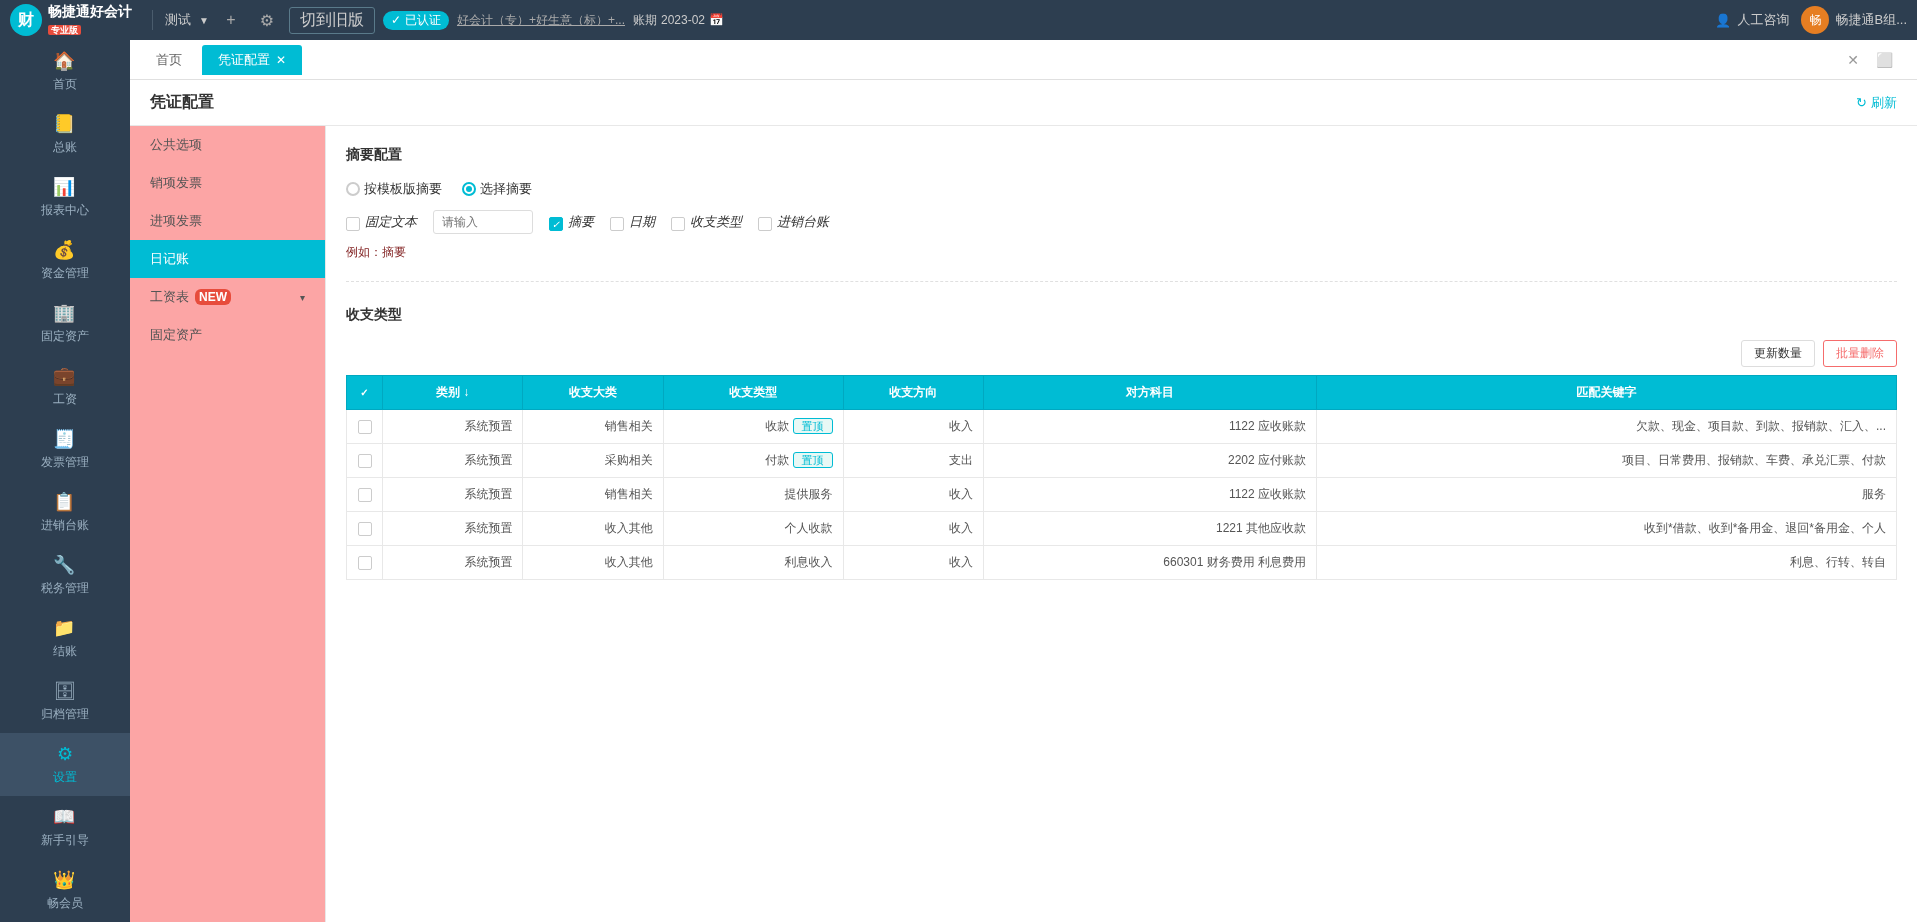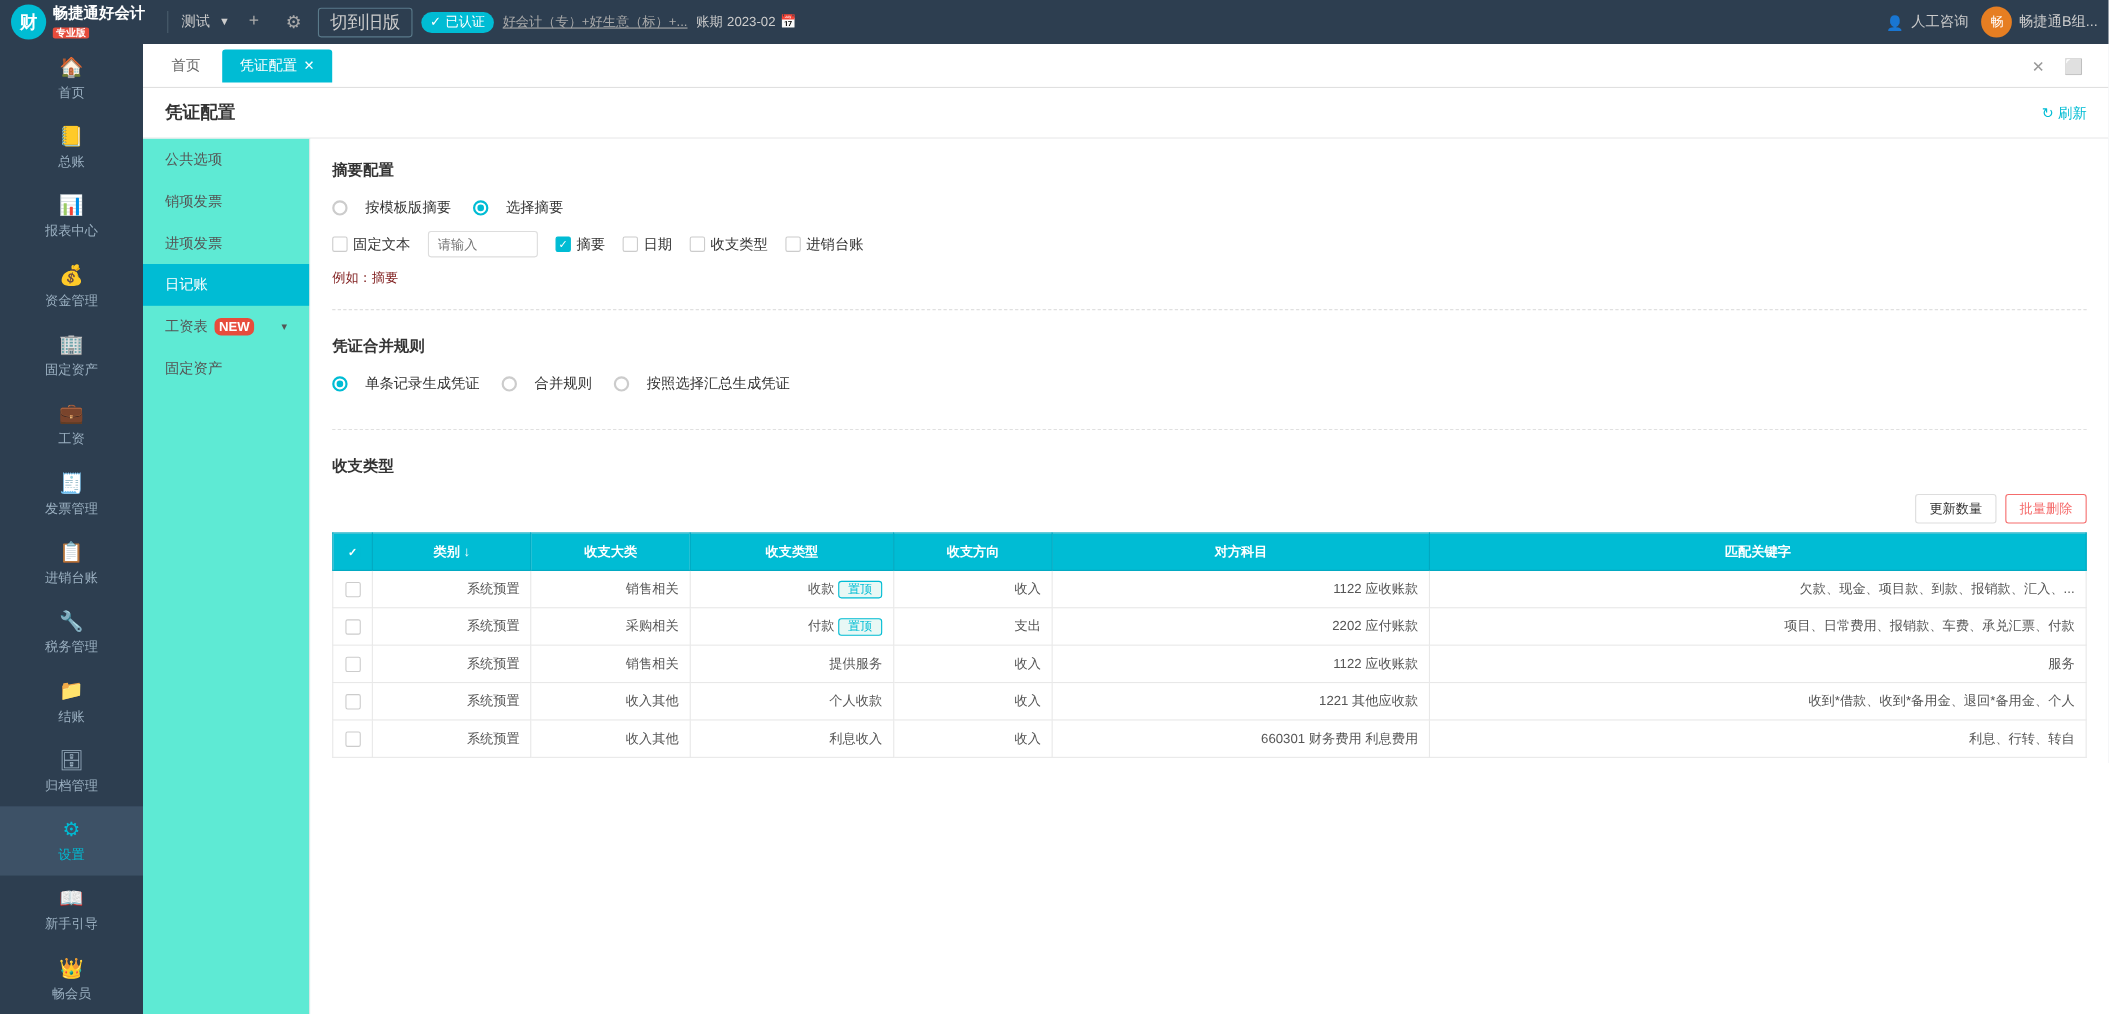--- a/index.html
+++ b/index.html
@@ -40,44 +40,44 @@
     .tab-item { padding: 6px 16px; border-radius: 3px 3px 0 0; cursor: pointer; font-size: 13px; color: #666; display: flex; align-items: center; gap: 6px; }
     .tab-item.active { background: #00bcd4; color: #fff; }
     .tab-close { font-size: 12px; cursor: pointer; }
 
     
     .page-header { background: #fff; padding: 12px 20px; display: flex; align-items: center; justify-content: space-between; border-bottom: 1px solid #e8e8e8; }
     .page-title { font-size: 16px; font-weight: bold; color: #333; }
     .refresh-btn { color: #00bcd4; cursor: pointer; font-size: 13px; display: flex; align-items: center; gap: 4px; }
 
     
-    .sub-nav { width: 152px; background: #5eead4; border-right: 1px solid #e8e8e8; flex-shrink: 0; }
+    .sub-nav { width: 196px; background: #fca5a5; border-right: 1px solid #e8e8e8; flex-shrink: 0; }
     .sub-nav-item { padding: 10px 20px; cursor: pointer; font-size: 13px; color: #555; display: flex; align-items: center; gap: 6px; }
     .sub-nav-item.active { background: #00bcd4; color: #fff; }
     .sub-nav-badge { background: #e74c3c; color: #fff; font-size: 12px; padding: 1px 4px; border-radius: 6px; font-weight: bold; }
     .sub-nav-expand { margin-left: auto; font-size: 10px; }
 
     
     .two-panel { display: flex; flex: 1; overflow: hidden; }
     .right-panel { flex: 1; overflow-y: auto; padding: 20px; background: #fff; }
 
     
     .section { margin-bottom: 24px; padding-bottom: 20px; border-bottom: 1px dashed #e0e0e0; }
     .section-title { font-size: 14px; font-weight: bold; color: #333; margin-bottom: 16px; }
 
     
     .radio-group { display: flex; gap: 20px; align-items: center; margin-bottom: 12px; }
-    .radio-item { display: flex; align-items: center; gap: 16px; cursor: pointer; font-size: 13px; }
+    .radio-item { display: flex; align-items: center; gap: 4px; cursor: pointer; font-size: 13px; }
     .radio-circle { width: 14px; height: 14px; border-radius: 50%; border: 2px solid #ccc; display: flex; align-items: center; justify-content: center; }
     .radio-circle.checked { border-color: #00bcd4; }
     .radio-circle.checked::after { content: ''; width: 6px; height: 6px; border-radius: 50%; background: #00bcd4; }
 
     
     .checkbox-row { display: flex; align-items: center; gap: 16px; margin-bottom: 10px; }
-    .checkbox-item { display: flex; align-items: center; gap: 5px; cursor: pointer; font-size: 13px; }
+    .checkbox-item { display: flex; align-items: flex-end; gap: 5px; cursor: pointer; font-size: 13px; font-style: italic; }
     .checkbox-box { width: 14px; height: 14px; border: 1px solid #ccc; border-radius: 2px; display: flex; align-items: center; justify-content: center; }
     .checkbox-box.checked { background: #00bcd4; border-color: #00bcd4; color: #fff; font-size: 10px; }
     .text-input { border: 1px solid #ddd; border-radius: 3px; padding: 4px 8px; font-size: 12px; color: #999; outline: none; width: 100px; }
 
     
     .example-text { color: #7f1d1d; font-size: 12px; margin-top: 8px; }
 
     
     .table-header-row { display: flex; justify-content: flex-end; gap: 8px; margin-bottom: 8px; }
     .btn-outline { border: 1px solid #ddd; background: #fff; color: #333; padding: 4px 12px; border-radius: 3px; cursor: pointer; font-size: 12px; }
@@ -280,37 +280,20 @@
               <span>进销台账</span>
             </label>
           </div>
 
           <div class="example-text">
             <span>例如：</span><span>摘要</span>
           </div>
         </div>
 
 
-        <div class="section">
-          <div class="section-title">凭证合并规则</div>
-          <div class="radio-group">
-            <label class="radio-item">
-              <div class="radio-circle checked"></div>
-              <span>单条记录生成凭证</span>
-            </label>
-            <label class="radio-item">
-              <div class="radio-circle"></div>
-              <span>合并规则</span>
-            </label>
-            <label class="radio-item">
-              <div class="radio-circle"></div>
-              <span>按照选择汇总生成凭证</span>
-            </label>
-          </div>
-        </div>
 
         <div>
           <div class="section-title">收支类型</div>
 
           <div class="table-header-row">
             <button class="btn-outline">更新数量</button>
             <button class="btn-danger-outline">批量删除</button>
           </div>
 
           <table class="data-table">

